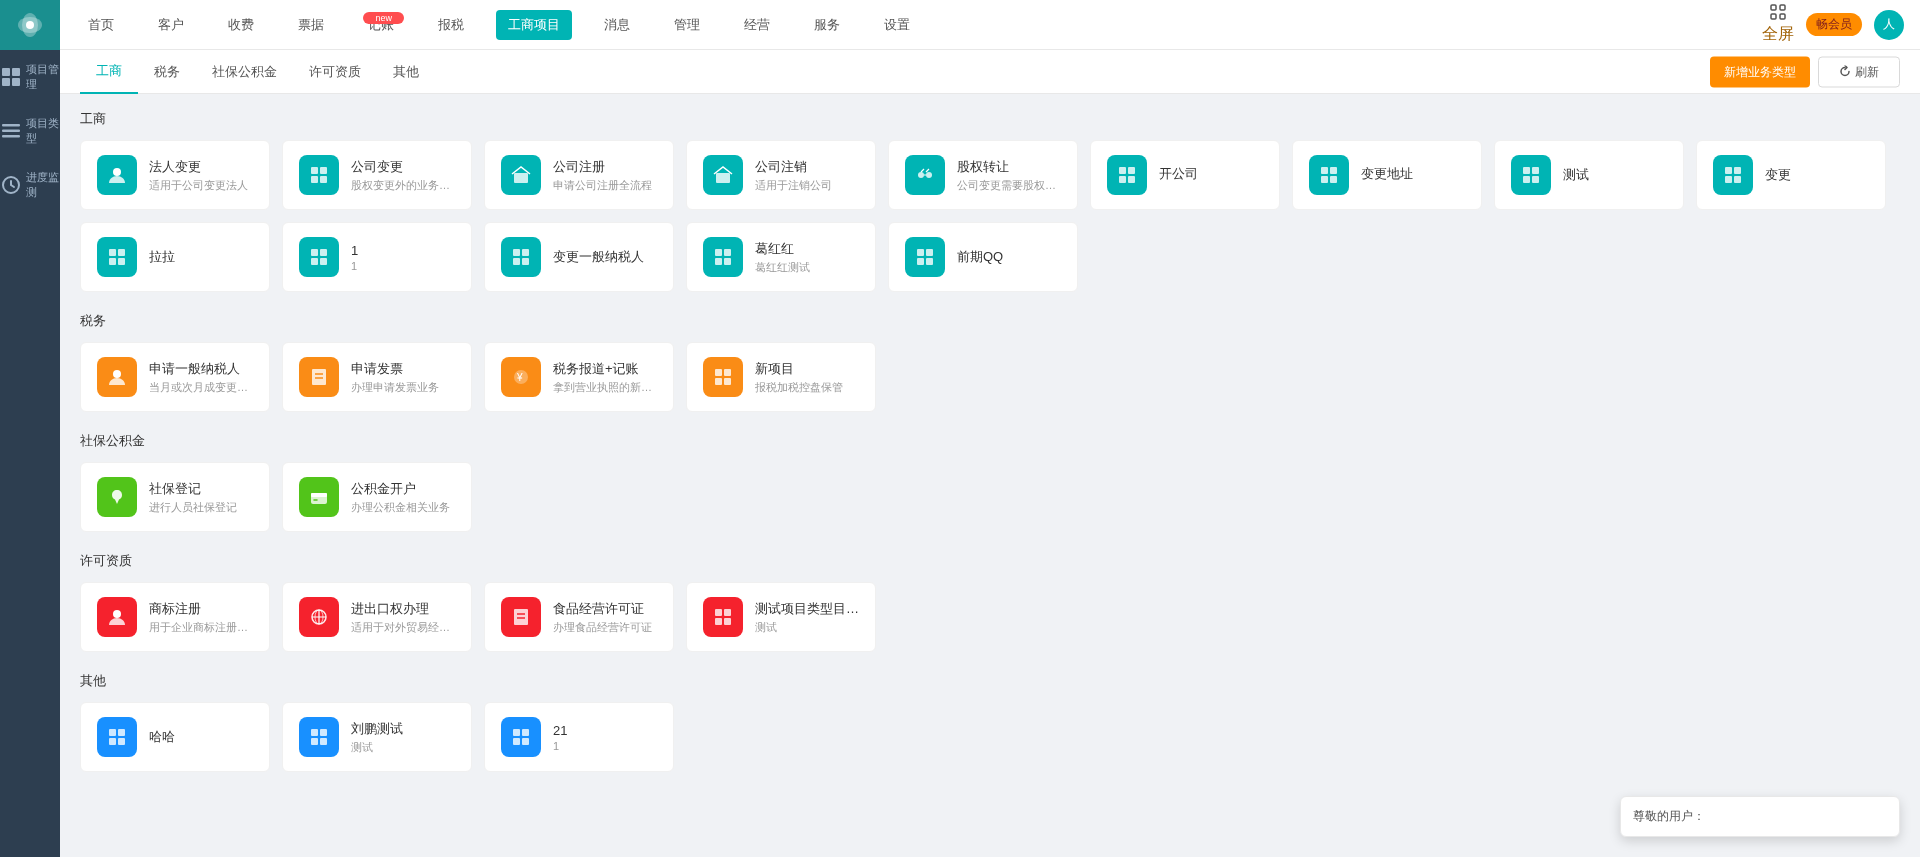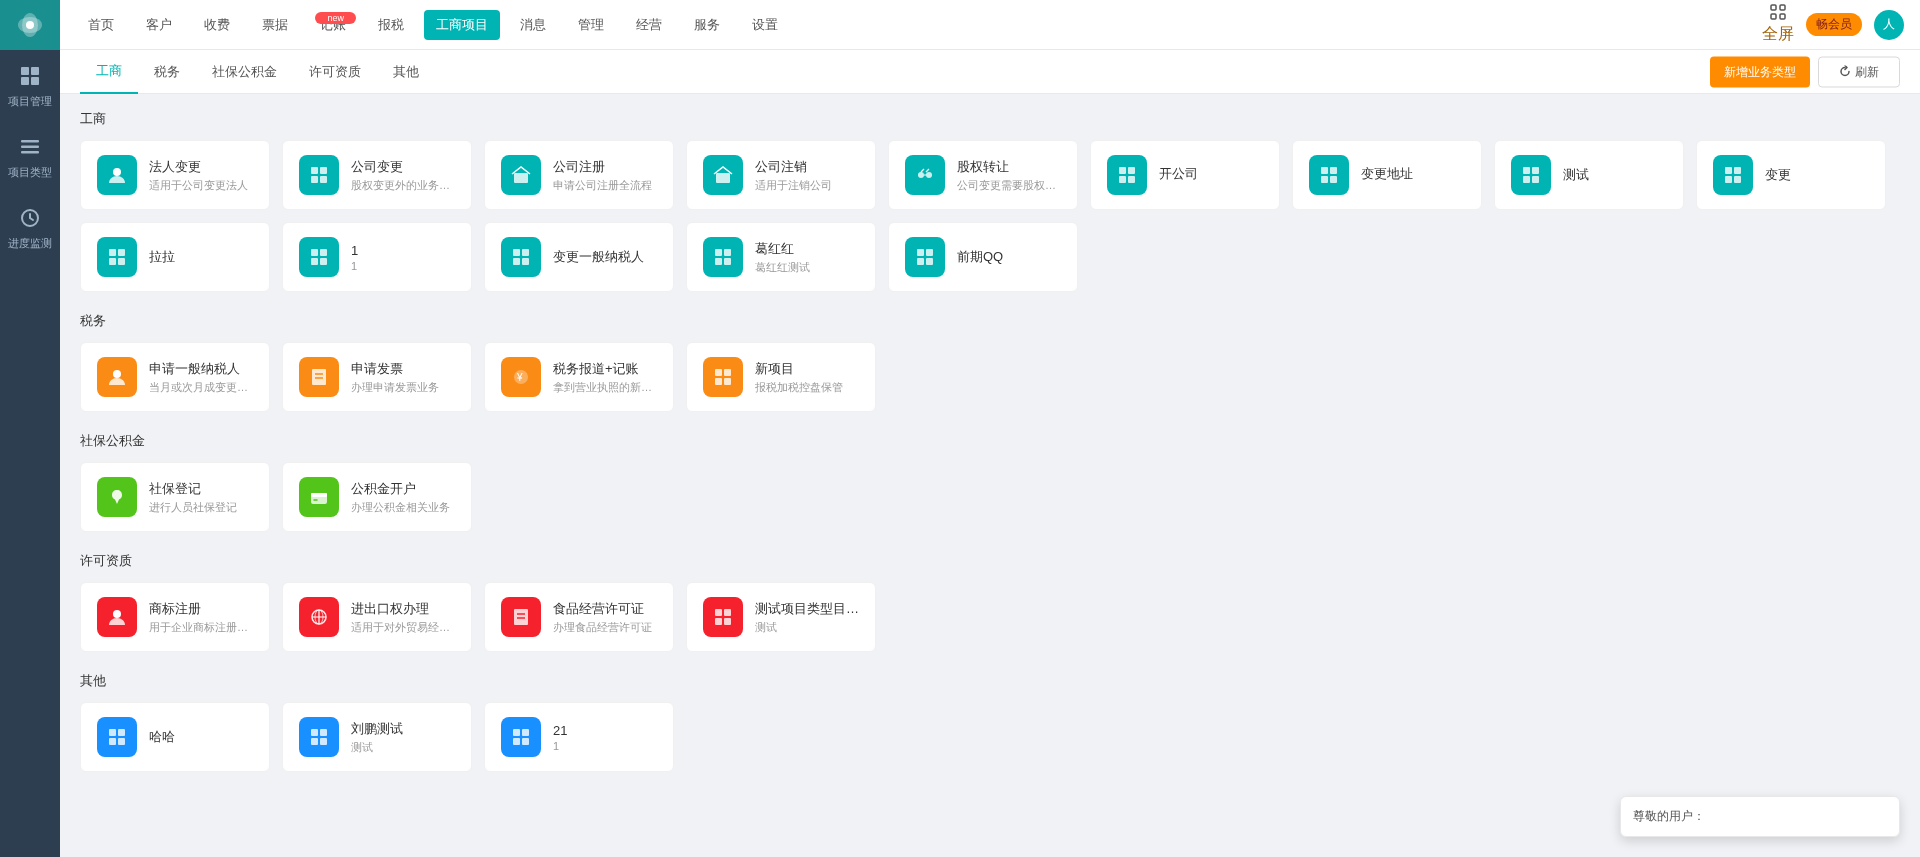--- a/index.html
+++ b/index.html
@@ -21,21 +21,21 @@
       background: #1a8f8f;
       display: flex;
       align-items: center;
       justify-content: center;
     }
     .sidebar-logo svg { width: 32px; height: 32px; }
     .sidebar-item-block {
       width: 60px;
       padding: 12px 0;
       display: flex;
-      flex-direction: column;
+      flex-direction: row;
       align-items: center;
       cursor: pointer;
       color: #a0b4c8;
       font-size: 11px;
       gap: 4px;
     }
     .sidebar-item-block .icon-box {
       width: 28px; height: 28px;
       display: flex; align-items: center; justify-content: center;
     }
@@ -54,21 +54,21 @@
       background: #fff;
       display: flex;
       align-items: center;
       padding: 0 16px;
       border-bottom: 1px solid #e8e8e8;
       flex-shrink: 0;
     }
     .topnav-items {
       display: flex;
       align-items: center;
-      gap: 8px;
+      gap: 20px;
       flex: 1;
     }
     .nav-item {
       padding: 6px 12px;
       cursor: pointer;
       color: #555;
       font-size: 13px;
       border-radius: 4px;
       position: relative;
     }

